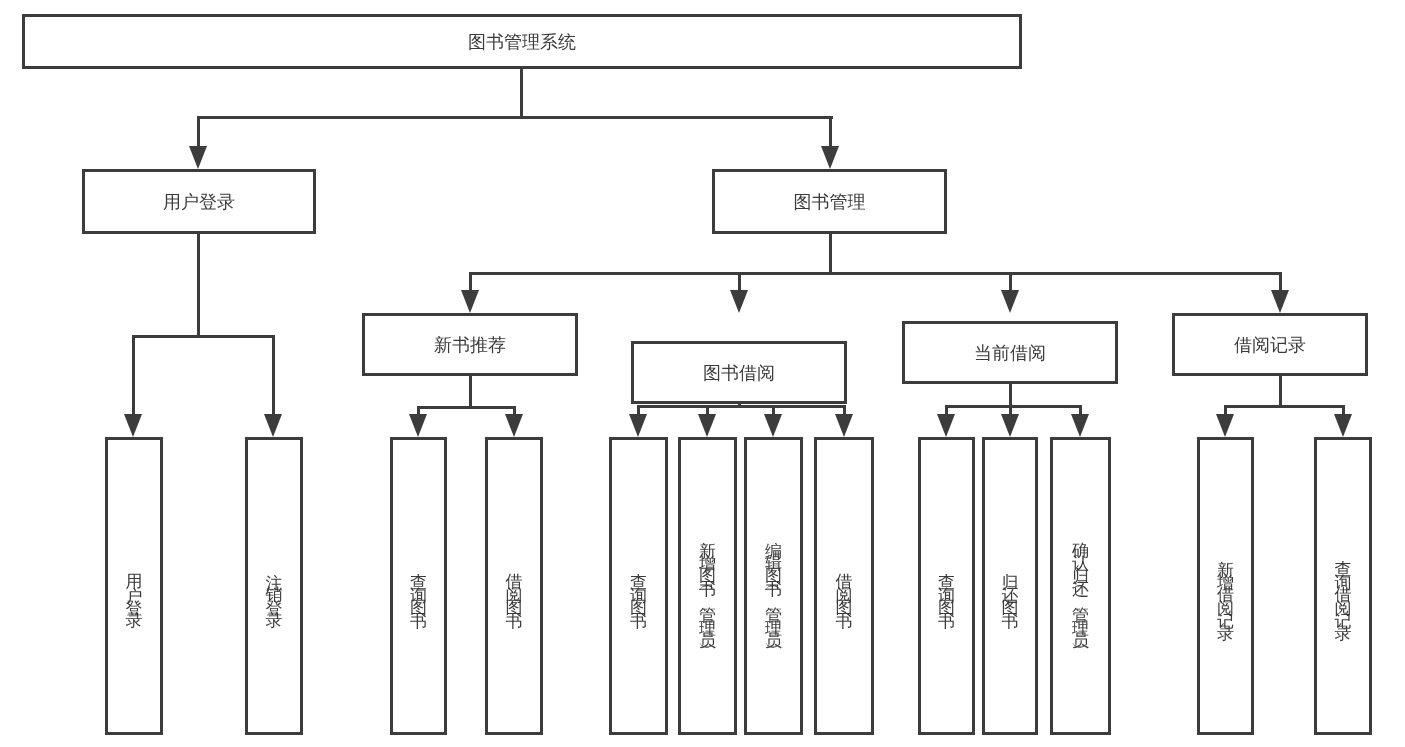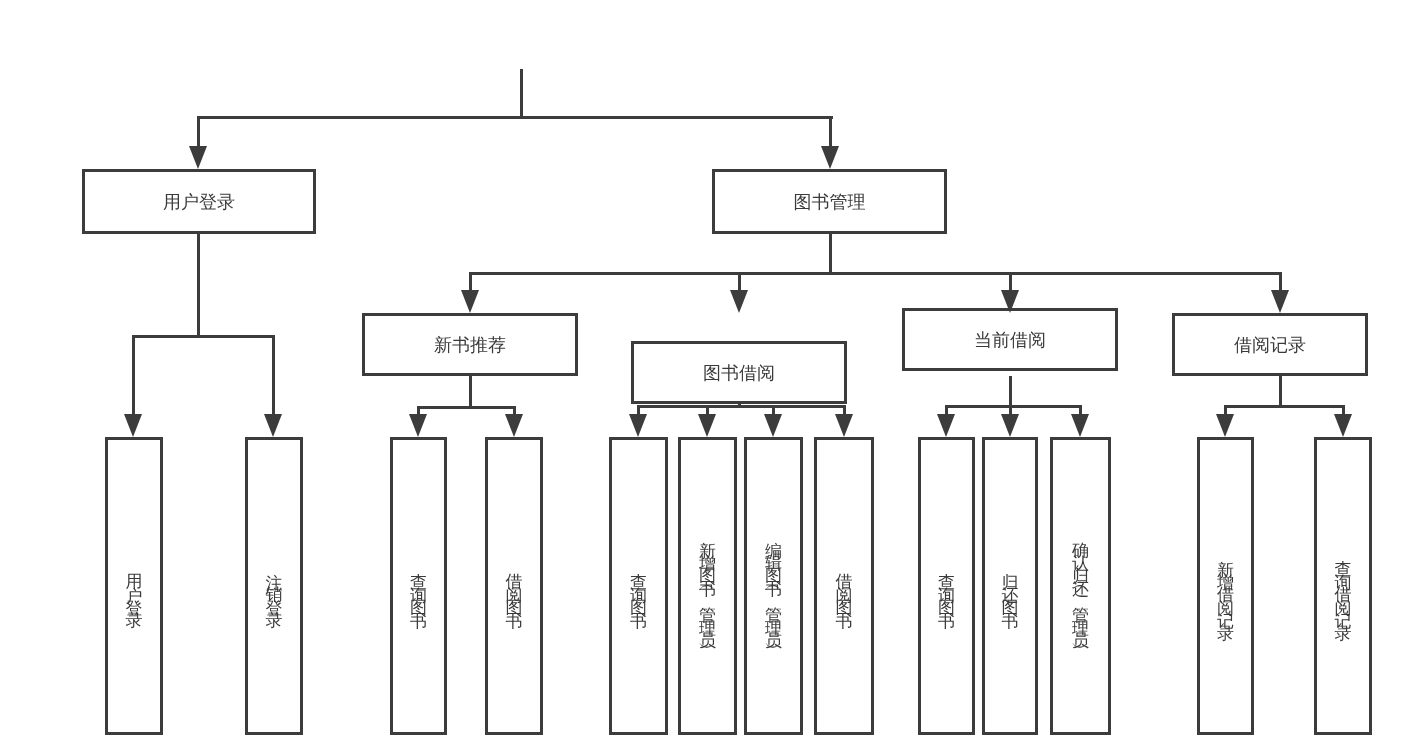--- a/index.html
+++ b/index.html
@@ -108,20 +108,23 @@
     <div class="arrow" style="left: 505px; top: 414px;"></div>
     <div class="arrow" style="left: 629px; top: 414px;"></div>
     <div class="arrow" style="left: 698px; top: 414px;"></div>
     <div class="arrow" style="left: 764px; top: 414px;"></div>
     <div class="arrow" style="left: 835px; top: 414px;"></div>
     <div class="arrow" style="left: 937px; top: 414px;"></div>
     <div class="arrow" style="left: 1001px; top: 414px;"></div>
     <div class="arrow" style="left: 1071px; top: 414px;"></div>
     <div class="arrow" style="left: 1216px; top: 414px;"></div>
     <div class="arrow" style="left: 1334px; top: 414px;"></div>
+    <div class="box" style="left: 22px; top: 14px; width: 1000px; height: 55px;">
+      <span class="label">图书管理系统</span>
+    </div>
     <div class="box" style="left: 82px; top: 169px; width: 234px; height: 65px;">
       <span class="label">用户登录</span>
     </div>
     <div class="box vbox" style="left: 105px; top: 437px; width: 58px; height: 298px;">
       <span class="label">用户登录</span>
     </div>
     <div class="box vbox" style="left: 245px; top: 437px; width: 58px; height: 298px;">
       <span class="label">注销登录</span>
     </div>
     <div class="box" style="left: 362px; top: 313px; width: 216px; height: 63px;">
@@ -144,21 +147,21 @@
     </div>
     <div class="box vbox" style="left: 678px; top: 437px; width: 59px; height: 298px;">
       <span class="label">新增图书（管理员）</span>
     </div>
     <div class="box vbox" style="left: 744px; top: 437px; width: 59px; height: 298px;">
       <span class="label">编辑图书（管理员）</span>
     </div>
     <div class="box vbox" style="left: 814px; top: 437px; width: 60px; height: 298px;">
       <span class="label">借阅图书</span>
     </div>
-    <div class="box" style="left: 902px; top: 308px; width: 216px; height: 63px;">
+    <div class="box" style="left: 902px; top: 321px; width: 216px; height: 63px;">
       <span class="label">当前借阅</span>
     </div>
     <div class="box vbox" style="left: 918px; top: 437px; width: 57px; height: 298px;">
       <span class="label">查询图书</span>
     </div>
     <div class="box vbox" style="left: 982px; top: 437px; width: 56px; height: 298px;">
       <span class="label">归还图书</span>
     </div>
     <div class="box vbox" style="left: 1050px; top: 437px; width: 61px; height: 298px;">
       <span class="label">确认归还（管理员）</span>

